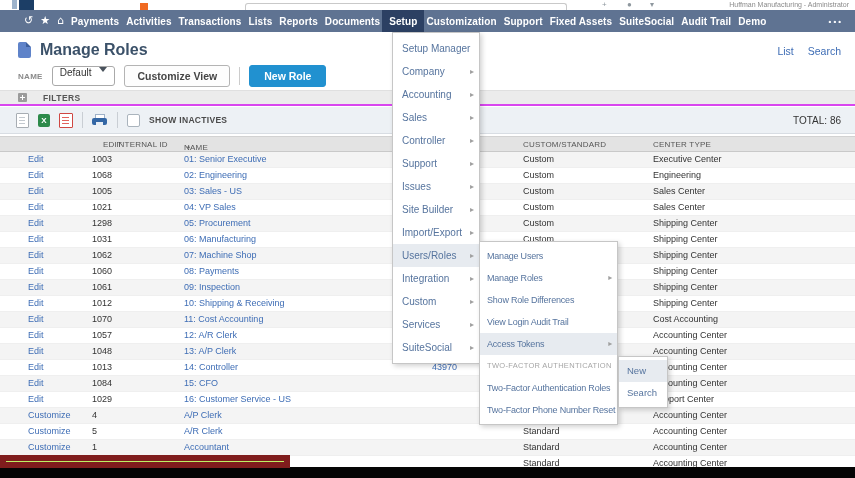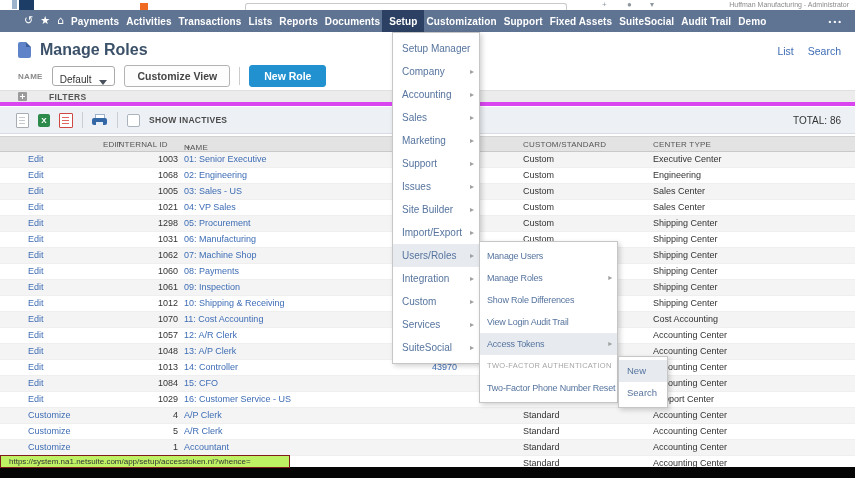--- a/index.html
+++ b/index.html
@@ -26,31 +26,31 @@
 
   
   .i-doc{position:absolute;left:18px;top:42px;width:13px;height:16px;background:#5f83c9;border-radius:2px}
   .i-doc:after{content:"";position:absolute;right:0;top:0;border-style:solid;border-width:0 5px 5px 0;
                border-color:#fff #fff #3d5f9e #3d5f9e}
   .page-title{position:absolute;left:40px;top:41px;font-size:16px;font-weight:bold;color:#3b5169}
   .top-links{position:absolute;right:14px;top:45px;font-size:10.5px;display:flex;gap:14px}
   .link{color:#3e6db5;cursor:pointer;text-decoration:none}
   .view-row{position:absolute;left:18px;top:65px;height:22px;display:flex;align-items:center;gap:9px}
   .view-label{font-size:8px;font-weight:bold;color:#8a8a8a;letter-spacing:.3px}
-  .select{display:flex;align-items:flex-end;gap:8px;background:#fff;border:1px solid #aaa;border-radius:3px;
+  .select{display:flex;align-items:flex-start;gap:8px;background:#fff;border:1px solid #aaa;border-radius:3px;
           height:18px;padding:0 7px;font-size:10px;color:#333;cursor:pointer}
   .tri{width:0;height:0;border-left:4px solid transparent;border-right:4px solid transparent;border-top:5px solid #49525c}
   .btn{height:20px;display:flex;align-items:center;border-radius:3px;font-size:10.5px;font-weight:bold;cursor:pointer}
   .btn-sec{background:#fdfdfd;border:1px solid #b4b4b4;color:#454545;padding:0 12px}
   .btn-pri{background:#2191d0;border:1px solid #2191d0;color:#fff;padding:0 14px}
   .vd{width:1px;height:18px;background:#ccc}
 
   
   .filters{position:absolute;left:0;right:0;top:90px;height:16px;background:#ececec;border-top:1px solid #e0e0e0;
-           border-bottom:4px solid #d946ef;display:flex;align-items:center;gap:22px;padding-left:18px;box-sizing:border-box}
+           border-bottom:2px solid #d946ef;display:flex;align-items:center;gap:16px;padding-left:18px;box-sizing:border-box}
   .plus{width:9px;height:9px;background:#9b9b9b;border-radius:1px;position:relative;cursor:pointer}
   .plus:before,.plus:after{content:"";position:absolute;background:#fff}
   .plus:before{left:4px;top:2px;width:1px;height:5px}
   .plus:after{left:2px;top:4px;width:5px;height:1px}
   .filters-label{font-size:8.5px;font-weight:bold;color:#555;letter-spacing:.4px}
   .toolbar{position:absolute;left:0;right:0;top:107px;height:27px;background:#edf1f5;border-bottom:1px solid #d8dde3;
            display:flex;align-items:center;gap:9px;padding:0 14px 0 16px;box-sizing:border-box}
   .i-page{width:11px;height:13px;background:#fff;border:1px solid #a7adb3;border-radius:1px;position:relative;cursor:pointer}
   .i-page:after{content:"";position:absolute;left:2px;top:3px;width:6px;height:1px;background:#c3c9cf;
                 box-shadow:0 3px 0 #c3c9cf,0 6px 0 #c3c9cf}
@@ -73,39 +73,39 @@
          border-bottom:1px solid #c9c9c9;box-sizing:border-box;font-size:8px;color:#555;letter-spacing:.2px}
   .ghead span{position:absolute;top:3px;white-space:nowrap}
   .h-edit{left:103px}.h-id{left:116px;width:52px;text-align:center}.h-name{left:184px}
   .h-cs{left:523px}.h-ct{left:653px}
   .sort{font-size:5px;color:#666;vertical-align:2px;margin-left:2px}
   .grid{position:absolute;left:0;right:0;top:152px}
   .row{height:16px;position:relative;font-size:9px;line-height:15px;box-sizing:border-box;border-bottom:1px solid #efefef;background:#fff}
   .row:nth-child(odd){background:#f4f4f4}
   .cell{position:absolute;top:0;white-space:nowrap;color:#333}
   .cell.link{color:#3e6db5;cursor:pointer}
-  .c-edit{left:28px}.c-id{left:118px;width:60px;text-align:right}.c-name{left:184px}
+  .c-edit{left:28px}.c-id{left:92px;width:60px;}.c-name{left:184px}
   .c-extra{left:370px;width:87px;text-align:right}.c-cs{left:523px}.c-ct{left:653px}
 
   
   .menu{position:absolute;background:#fff;border:1px solid #c6c6c6;box-shadow:2px 2px 5px rgba(0,0,0,.18);box-sizing:border-box}
   .setup-menu{left:392px;top:32px;width:88px;padding:4px 0;z-index:30}
   .ur-menu{left:479px;top:241px;width:139px;padding:3px 0;z-index:31}
   .tok-menu{left:618px;top:356px;width:50px;padding:3px 0;z-index:32}
   .m-item{position:relative;color:#56749e;cursor:pointer;white-space:nowrap}
   .setup-menu .m-item{height:23px;line-height:23px;font-size:10px;padding:0 9px}
   .ur-menu .m-item{height:22px;line-height:22px;font-size:9px;letter-spacing:-.2px;padding:0 7px}
   .tok-menu .m-item{height:22px;line-height:22px;font-size:9.5px;padding:0 8px}
   .m-item.hl{background:#e7ebf0}
   .m-item.section{color:#a6a6a6;font-size:7.5px;letter-spacing:.3px;cursor:default}
   .m-arrow{position:absolute;right:5px;top:0;color:#a0a0a0;font-size:8px;font-family:"DejaVu Sans",sans-serif}
 
   
-  .url-tip{position:absolute;left:0;top:455px;width:290px;height:13px;background:#bef264;border:1px solid #7f1d1d;
-           box-sizing:border-box;font-size:8px;color:#333;line-height:11px;padding:0 8px;white-space:nowrap;
+  .url-tip{position:absolute;left:0;top:455px;width:290px;height:13px;background:#bef264;border:6px solid #7f1d1d;
+           box-sizing:border-box;font-size:8px;color:#333;line-height:11px;padding:0 20px;white-space:nowrap;
            overflow:hidden;z-index:40}
   .bottom-bar{position:absolute;left:0;top:467px;right:0;height:11px;background:#050505;z-index:35}
 </style>
 </head>
 <body>
 
 <div class="strip">
   <div class="logo-a"></div>
   <div class="logo-b"></div>
   <div class="strip-orange"></div>
@@ -328,39 +328,40 @@
       <span class="cell c-cs">Standard</span>
       <span class="cell c-ct">Accounting Center</span>
     </div>
   </div>
 
 <div class="menu setup-menu" id="setup-menu">
     <div class="m-item"><span>Setup Manager</span></div>
     <div class="m-item"><span>Company</span><span class="m-arrow">▸</span></div>
     <div class="m-item"><span>Accounting</span><span class="m-arrow">▸</span></div>
     <div class="m-item"><span>Sales</span><span class="m-arrow">▸</span></div>
-    <div class="m-item"><span>Marketing</span><span class="m-arrow">▸</span></div>
+    <div class="m-item"><span>Controller</span><span class="m-arrow">▸</span></div>
     <div class="m-item"><span>Support</span><span class="m-arrow">▸</span></div>
     <div class="m-item"><span>Issues</span><span class="m-arrow">▸</span></div>
     <div class="m-item"><span>Site Builder</span><span class="m-arrow">▸</span></div>
     <div class="m-item"><span>Import/Export</span><span class="m-arrow">▸</span></div>
     <div class="m-item hl"><span>Users/Roles</span><span class="m-arrow">▸</span></div>
     <div class="m-item"><span>Integration</span><span class="m-arrow">▸</span></div>
     <div class="m-item"><span>Custom</span><span class="m-arrow">▸</span></div>
     <div class="m-item"><span>Services</span><span class="m-arrow">▸</span></div>
     <div class="m-item"><span>SuiteSocial</span><span class="m-arrow">▸</span></div>
   </div>
 
 <div class="menu ur-menu" id="ur-menu">
     <div class="m-item"><span>Manage Users</span></div>
     <div class="m-item"><span>Manage Roles</span><span class="m-arrow">▸</span></div>
     <div class="m-item"><span>Show Role Differences</span></div>
     <div class="m-item"><span>View Login Audit Trail</span></div>
     <div class="m-item hl"><span>Access Tokens</span><span class="m-arrow">▸</span></div>
     <div class="m-item section"><span>TWO-FACTOR AUTHENTICATION</span></div>
+    <div class="m-item"><span>Two-Factor Authentication Roles</span></div>
     <div class="m-item"><span>Two-Factor Phone Number Reset</span></div>
   </div>
 
 <div class="menu tok-menu" id="tok-menu">
     <div class="m-item hl"><span>New</span></div>
     <div class="m-item"><span>Search</span></div>
   </div>
 
 <div class="url-tip">https://system.na1.netsuite.com/app/setup/accesstoken.nl?whence=</div>
 <div class="bottom-bar"></div>

